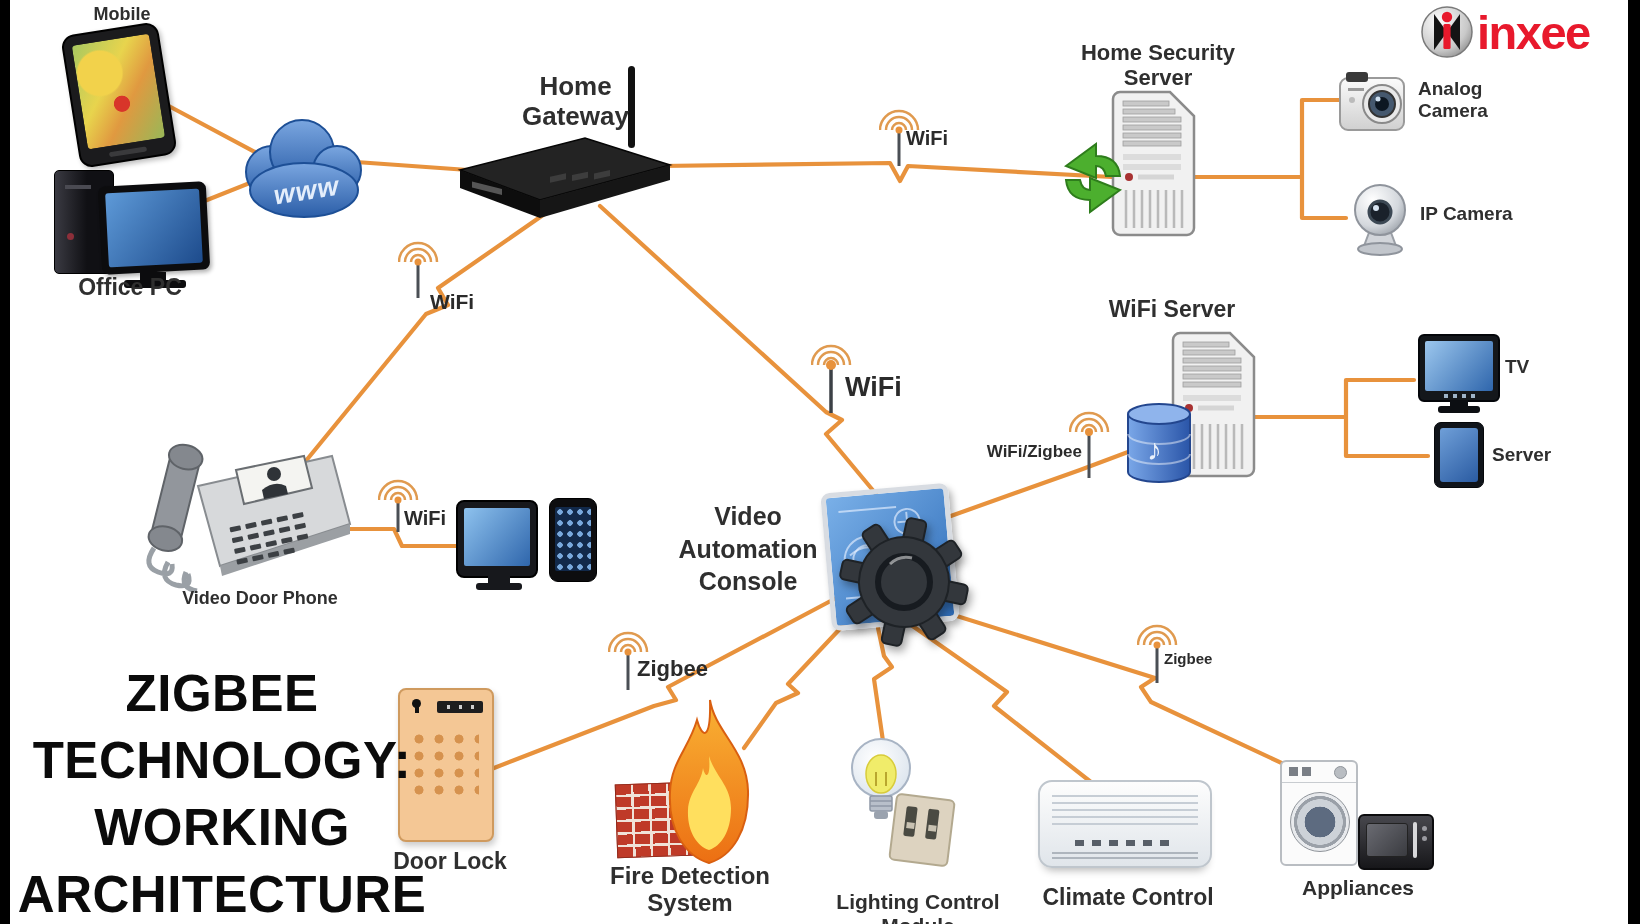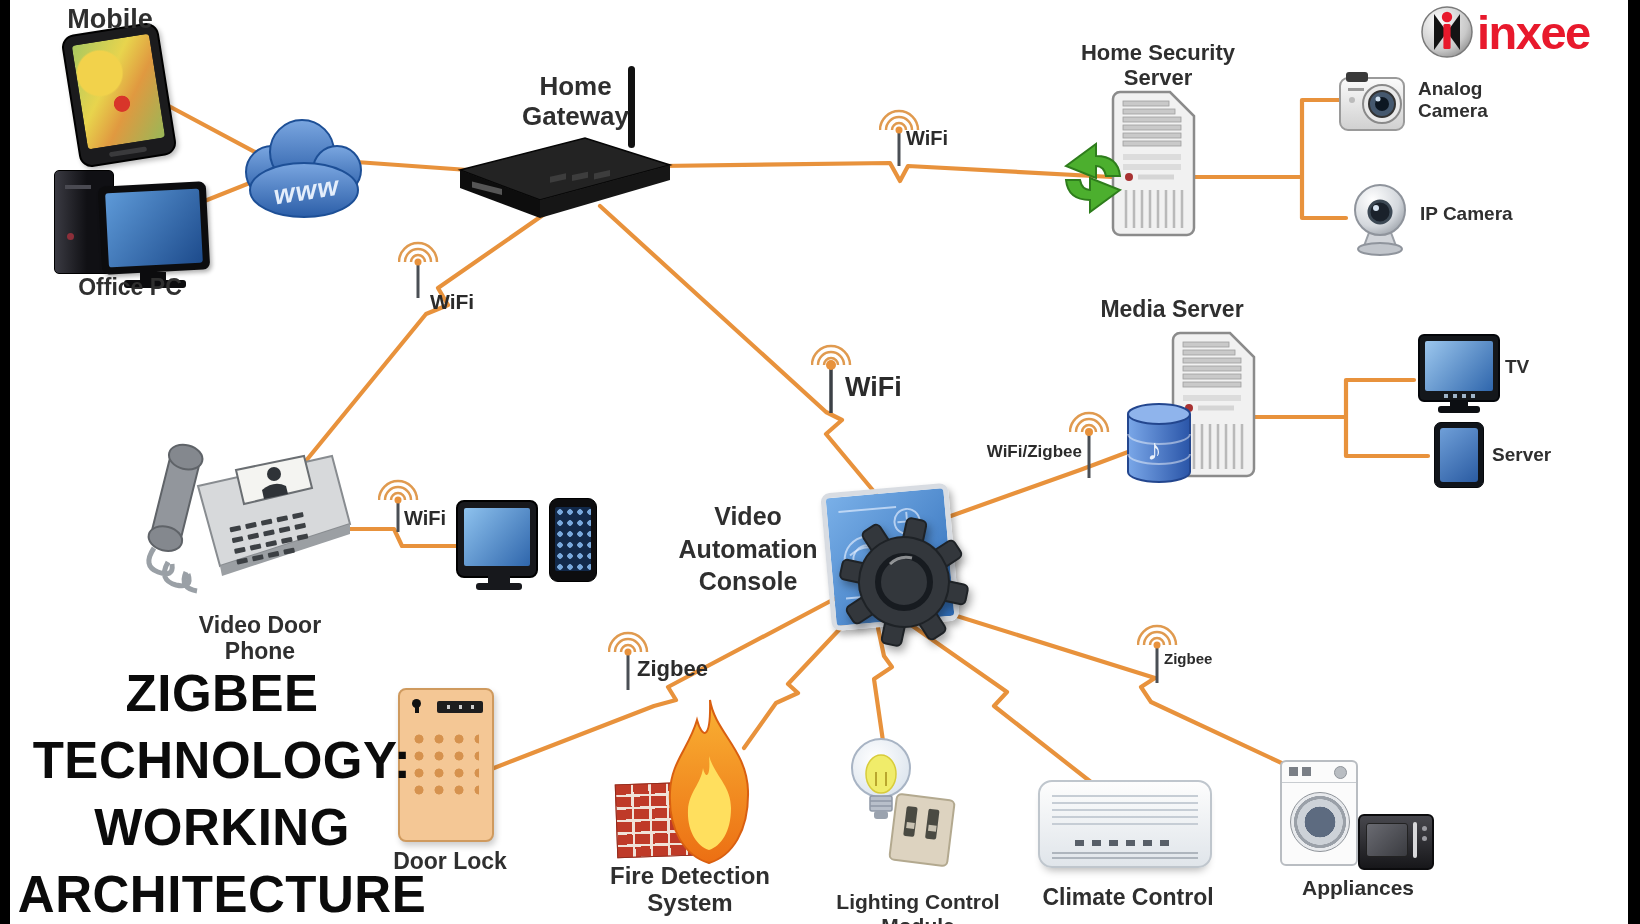--- a/index.html
+++ b/index.html
@@ -494,30 +494,30 @@
         <line x1="20" y1="28" x2="20" y2="66" stroke="#4a4f55" stroke-width="3"></line>
         <circle cx="20" cy="28" r="3.5" fill="#e8923c"></circle>
         <g stroke="#e09a4f" fill="none" stroke-width="2.5">
           <path d="M13 28 A7 7 0 0 1 27 28"></path>
           <path d="M7 28 A13 13 0 0 1 33 28"></path>
           <path d="M1 28 A19 19 0 0 1 39 28"></path>
         </g>
       </svg>
   </div>
 
-  <div class="lbl" style="left:40px;top:4px;width:140px;font-size:27px;">Mobile</div>
+  <div class="lbl" style="left:52px;top:4px;width:140px;font-size:18px;">Mobile</div>
   <div class="lbl" style="left:50px;top:274px;width:160px;font-size:23px;">Office PC</div>
   <div class="lbl" style="left:498px;top:72px;width:155px;font-size:26px;">Home Gateway</div>
   <div class="lbl" style="left:1063px;top:40px;width:190px;font-size:22px;">Home Security Server</div>
   <div class="lbl" style="left:1418px;top:78px;width:92px;font-size:19px;text-align:left;">Analog Camera</div>
   <div class="lbl" style="left:1420px;top:203px;width:120px;font-size:19px;text-align:left;white-space:nowrap;">IP Camera</div>
-  <div class="lbl" style="left:1082px;top:296px;width:180px;font-size:23px;white-space:nowrap;">Media Server</div>
+  <div class="lbl" style="left:1082px;top:296px;width:180px;font-size:23px;white-space:nowrap;">WiFi Server</div>
   <div class="lbl" style="left:1505px;top:356px;width:50px;font-size:19px;text-align:left;">TV</div>
   <div class="lbl" style="left:1492px;top:444px;width:80px;font-size:19px;text-align:left;">Server</div>
-  <div class="lbl" style="left:178px;top:612px;width:164px;font-size:23px;">Video Door Phone</div>
+  <div class="lbl" style="left:178px;top:588px;width:164px;font-size:18px;">Video Door Phone</div>
   <div class="lbl" style="left:662px;top:500px;width:172px;font-size:25px;line-height:1.3;">Video Automation Console</div>
   <div class="lbl" style="left:388px;top:848px;width:124px;font-size:23px;white-space:nowrap;">Door Lock</div>
   <div class="lbl" style="left:598px;top:862px;width:184px;font-size:24px;">Fire Detection System</div>
   <div class="lbl" style="left:826px;top:862px;width:184px;font-size:21px;margin-top:28px;">Lighting Control Module</div>
   <div class="lbl" style="left:1032px;top:876px;width:192px;font-size:23px;white-space:nowrap;margin-top:8px;">Climate Control</div>
   <div class="lbl" style="left:1288px;top:876px;width:140px;font-size:21px;white-space:nowrap;">Appliances</div>
 
   <div class="wl" style="left:906px;top:127px;font-size:20px;">WiFi</div>
   <div class="wl" style="left:430px;top:290px;font-size:21px;">WiFi</div>
   <div class="wl" style="left:404px;top:507px;font-size:20px;">WiFi</div>

